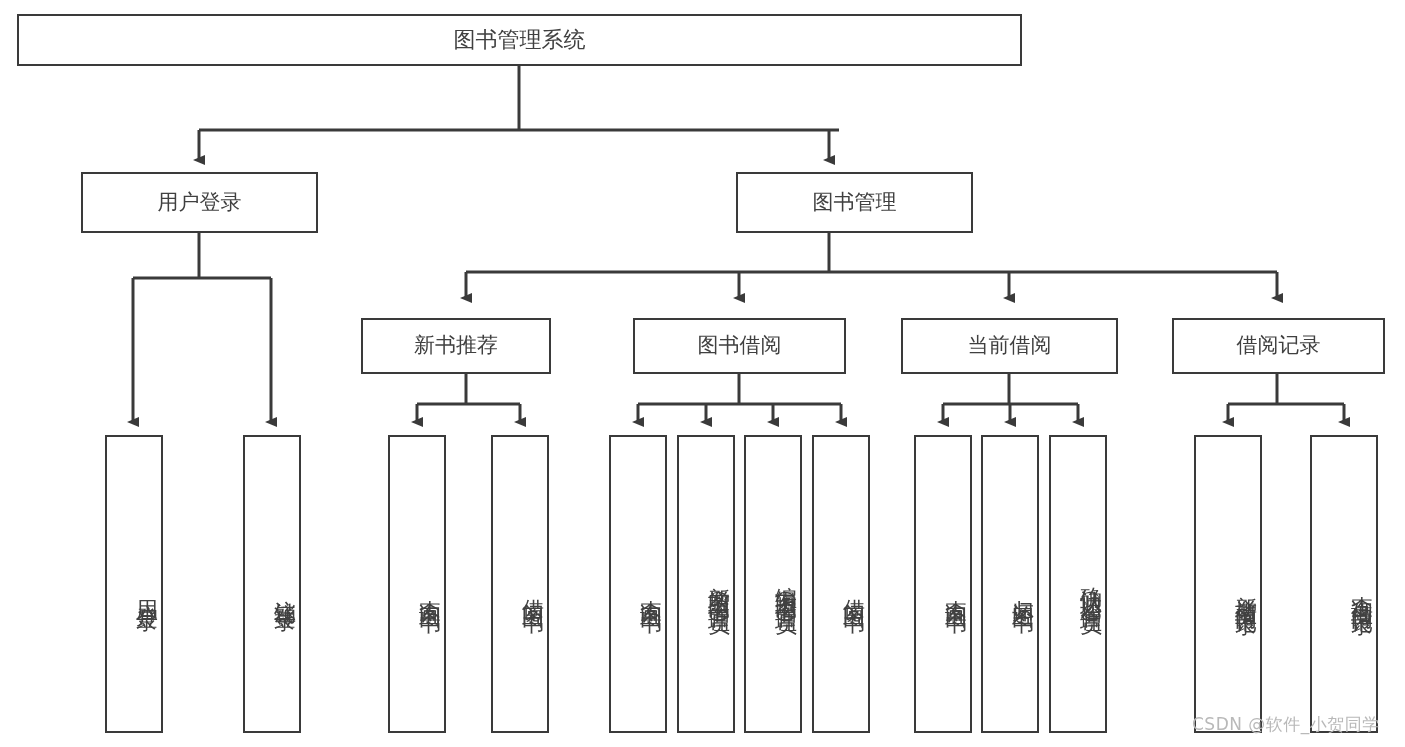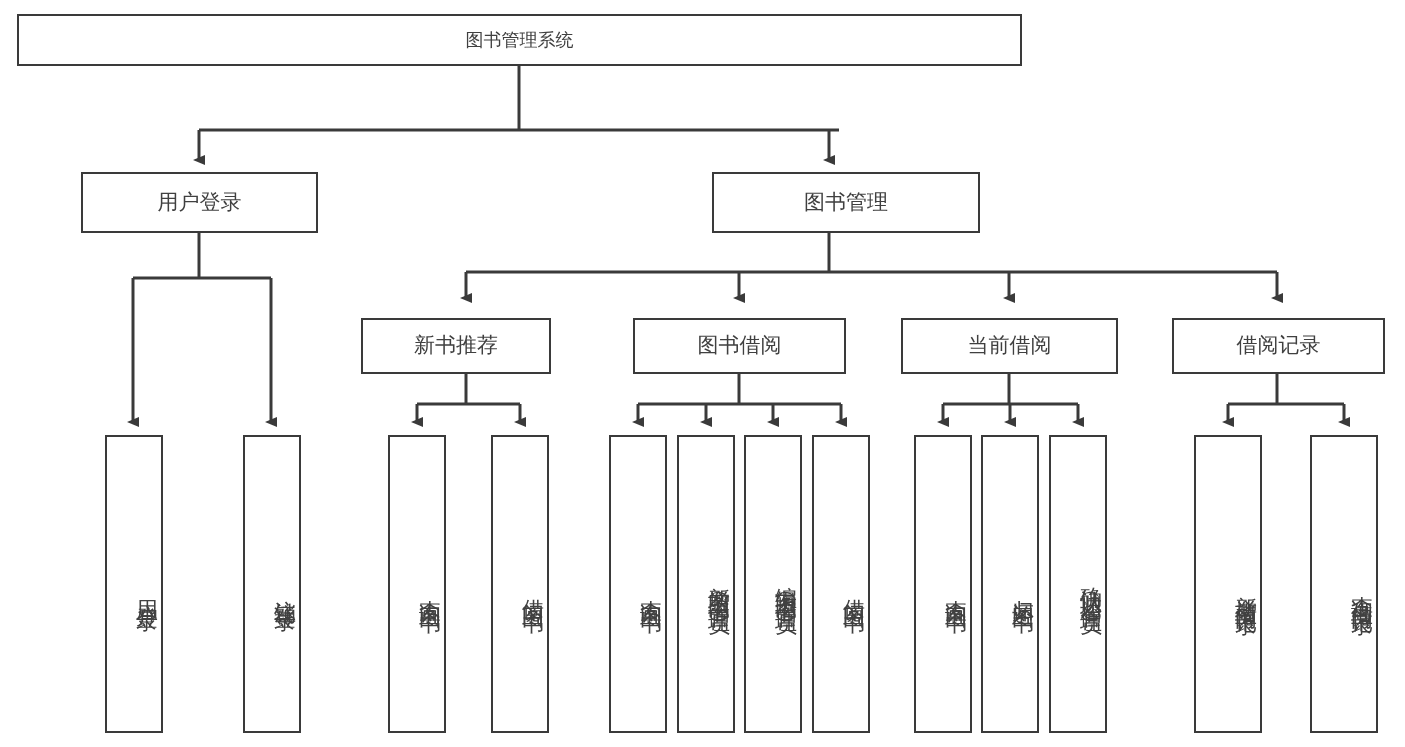--- a/index.html
+++ b/index.html
@@ -34,21 +34,21 @@
     align-items: center;
     justify-content: center;
     text-align: center;
   }
   .node-h {
     font-size: 21px;
     letter-spacing: 0px;
     line-height: 1.1;
   }
   .node-root {
-    font-size: 18px;
+    font-size: 22px;
   }
   .node-v {
     writing-mode: vertical-rl;
     text-orientation: upright;
     align-items: flex-start;
     justify-content: center;
     font-size: 22px;
     line-height: 1.25;
     letter-spacing: 4px;
     padding-top: 12px;
@@ -116,21 +116,21 @@
       <path d="M1277,374 L1277,404"></path>
       <path d="M1228,404 L1344,404"></path>
       <path d="M1228,404 L1228,422" marker-end="url(#arrow)"></path>
       <path d="M1344,404 L1344,422" marker-end="url(#arrow)"></path>
     </g>
   </svg>
 
   <div class="node node-h node-root" style="left:17px; top:14px; width:1005px; height:52px;">图书管理系统</div>
 
   <div class="node node-h" style="left:81px; top:172px; width:237px; height:61px;">用户登录</div>
-  <div class="node node-h" style="left:712px; top:172px; width:268px; height:61px;">图书管理</div>
+  <div class="node node-h" style="left:736px; top:172px; width:237px; height:61px;">图书管理</div>
 
   <div class="node node-h" style="left:633px; top:318px; width:213px; height:56px;">图书借阅</div>
   <div class="node node-h" style="left:361px; top:318px; width:190px; height:56px;">新书推荐</div>
   <div class="node node-h" style="left:1172px; top:318px; width:213px; height:56px;">借阅记录</div>
   <div class="node node-h" style="left:901px; top:318px; width:217px; height:56px;">当前借阅</div>
 
   <div class="node node-v" style="left:105px; top:435px; width:58px; height:298px;">用户登录</div>
   <div class="node node-v" style="left:243px; top:435px; width:58px; height:298px;">注销登录</div>
 
   <div class="node node-v" style="left:388px; top:435px; width:58px; height:298px;">查询图书</div>
@@ -141,14 +141,15 @@
   <div class="node node-v tall" style="left:744px; top:435px; width:58px; height:298px;">编辑图书（管理员）</div>
   <div class="node node-v" style="left:812px; top:435px; width:58px; height:298px;">借阅图书</div>
 
   <div class="node node-v" style="left:914px; top:435px; width:58px; height:298px;">查询图书</div>
   <div class="node node-v" style="left:981px; top:435px; width:58px; height:298px;">归还图书</div>
   <div class="node node-v tall" style="left:1049px; top:435px; width:58px; height:298px;">确认归还（管理员）</div>
 
   <div class="node node-v" style="left:1194px; top:435px; width:68px; height:298px;">新增借阅记录</div>
   <div class="node node-v" style="left:1310px; top:435px; width:68px; height:298px;">查询借阅记录</div>
 
+  <div class="watermark" style="left:1192px; top:713px;">CSDN @软件_小贺同学</div>
 
 </div>
 
 </body></html>

